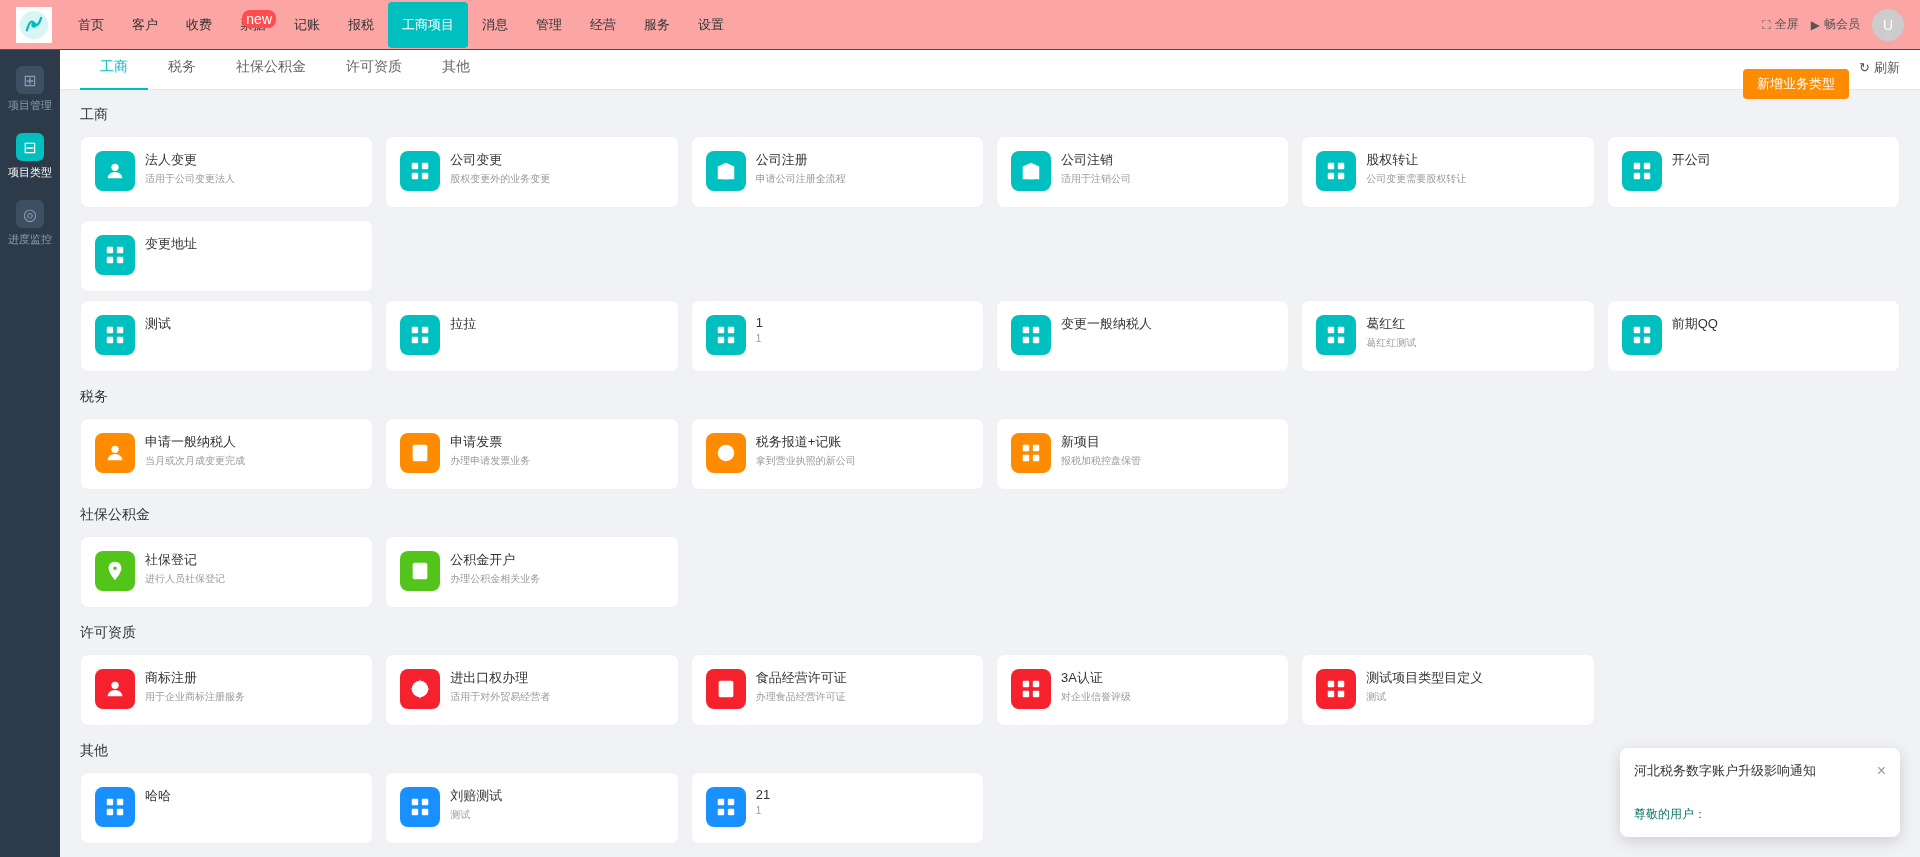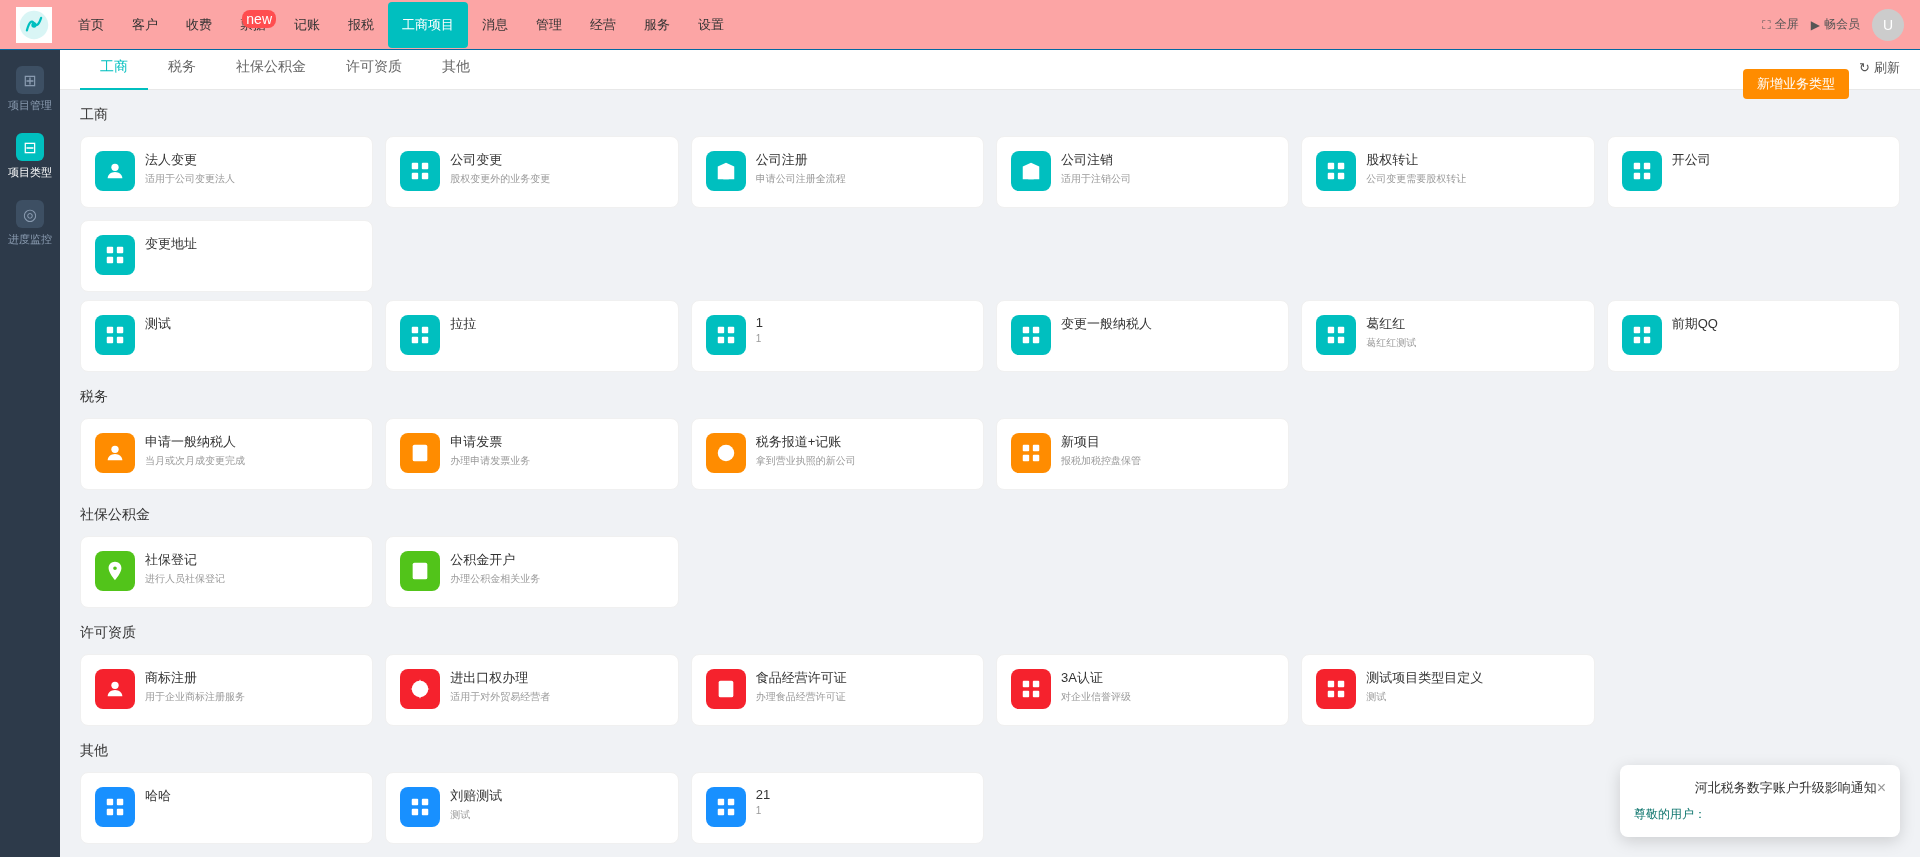--- a/index.html
+++ b/index.html
@@ -226,22 +226,22 @@
       bottom: 20px;
       right: 20px;
       width: 280px;
       background: #fff;
       border-radius: 8px;
       box-shadow: 0 4px 16px rgba(0,0,0,0.15);
       padding: 14px;
       z-index: 200;
     }
     .notification-header {
-      display: flex; justify-content: flex-end; align-items: center;
-      margin-bottom: 8px;
+      display: flex; justify-content: space-between; align-items: center;
+      margin-bottom: 25px;
     }
     .notification-title { font-size: 13px; color: #333; }
     .notification-close { cursor: pointer; color: #999; font-size: 16px; }
     .notification-body { font-size: 12px; color: #0f766e; line-height: 1.5; }
   </style>
 </head>
 <body>
 
 <nav class="top-nav">
   <div class="nav-logo">

